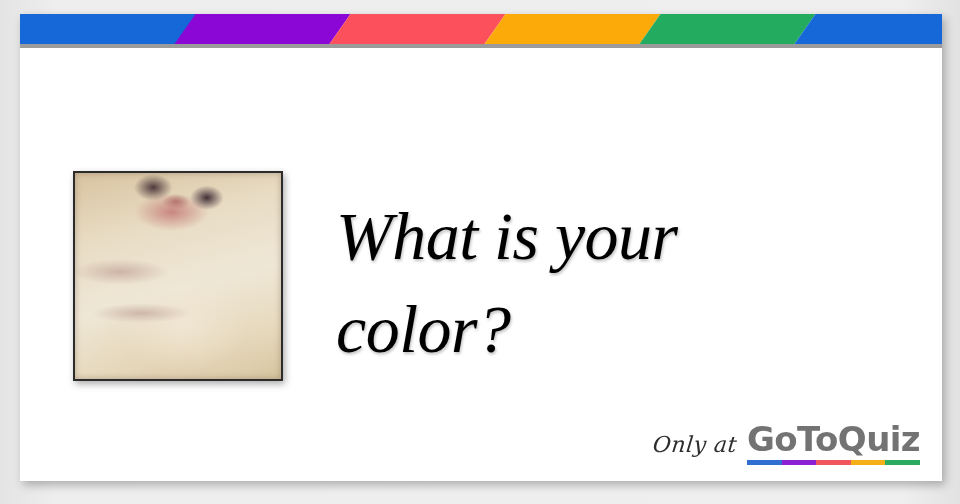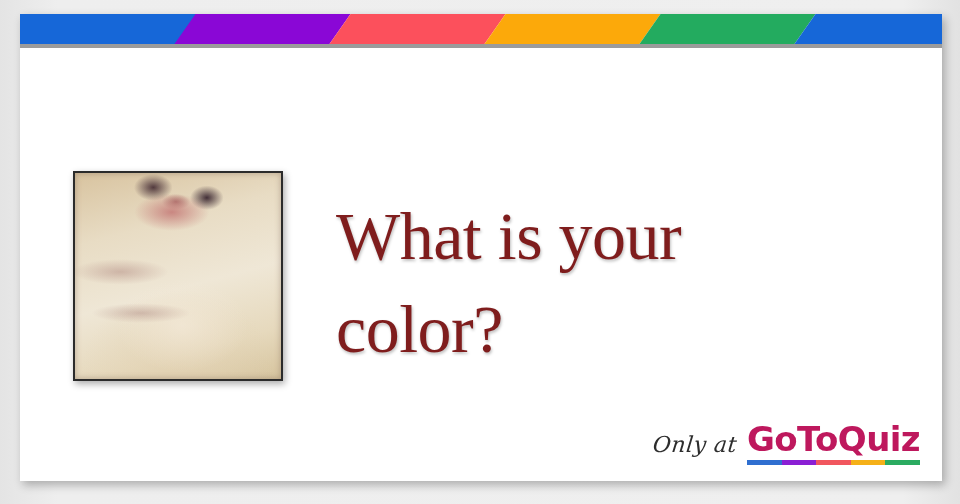--- a/index.html
+++ b/index.html
@@ -137,21 +137,21 @@
   }
   .brand-mark {
     display: flex;
     flex-direction: column;
     align-items: stretch;
   }
   .brand-name {
     font-family: "DejaVu Sans", "Liberation Sans", sans-serif;
     font-weight: bold;
     font-size: 34px;
-    color: #be185d;
+    color: #737373;
     letter-spacing: -0.6px;
     line-height: 1.02;
     margin-top: 20px;
   }
   .brand-underline {
     display: flex;
     height: 5px;
     width: 100%;
     margin-top: 3px;
   }
@@ -174,21 +174,21 @@
     </div>
     <div class="topbar-underline" style="background: rgb(155, 155, 155);"></div>
 
     <div class="content">
 
       <div class="photo-frame" style="border-color: rgb(43, 43, 43);">
         <div class="photo"></div>
         <div class="photo-inner-border"></div>
       </div>
 
-      <h1 class="title" style="color: #7f1d1d;">What is your color?</h1>
+      <h1 class="title" style="color: #000000; font-style: italic;">What is your color?</h1>
 
       <div class="brand">
         <span class="brand-onlyat">Only at</span>
         <span class="brand-mark">
           <span class="brand-name">GoToQuiz</span>
           <span class="brand-underline">
             <span style="background: rgb(47, 111, 208);"></span>
             <span style="background: rgb(138, 31, 212);"></span>
             <span style="background: rgb(241, 86, 94);"></span>
             <span style="background: rgb(245, 176, 24);"></span>

